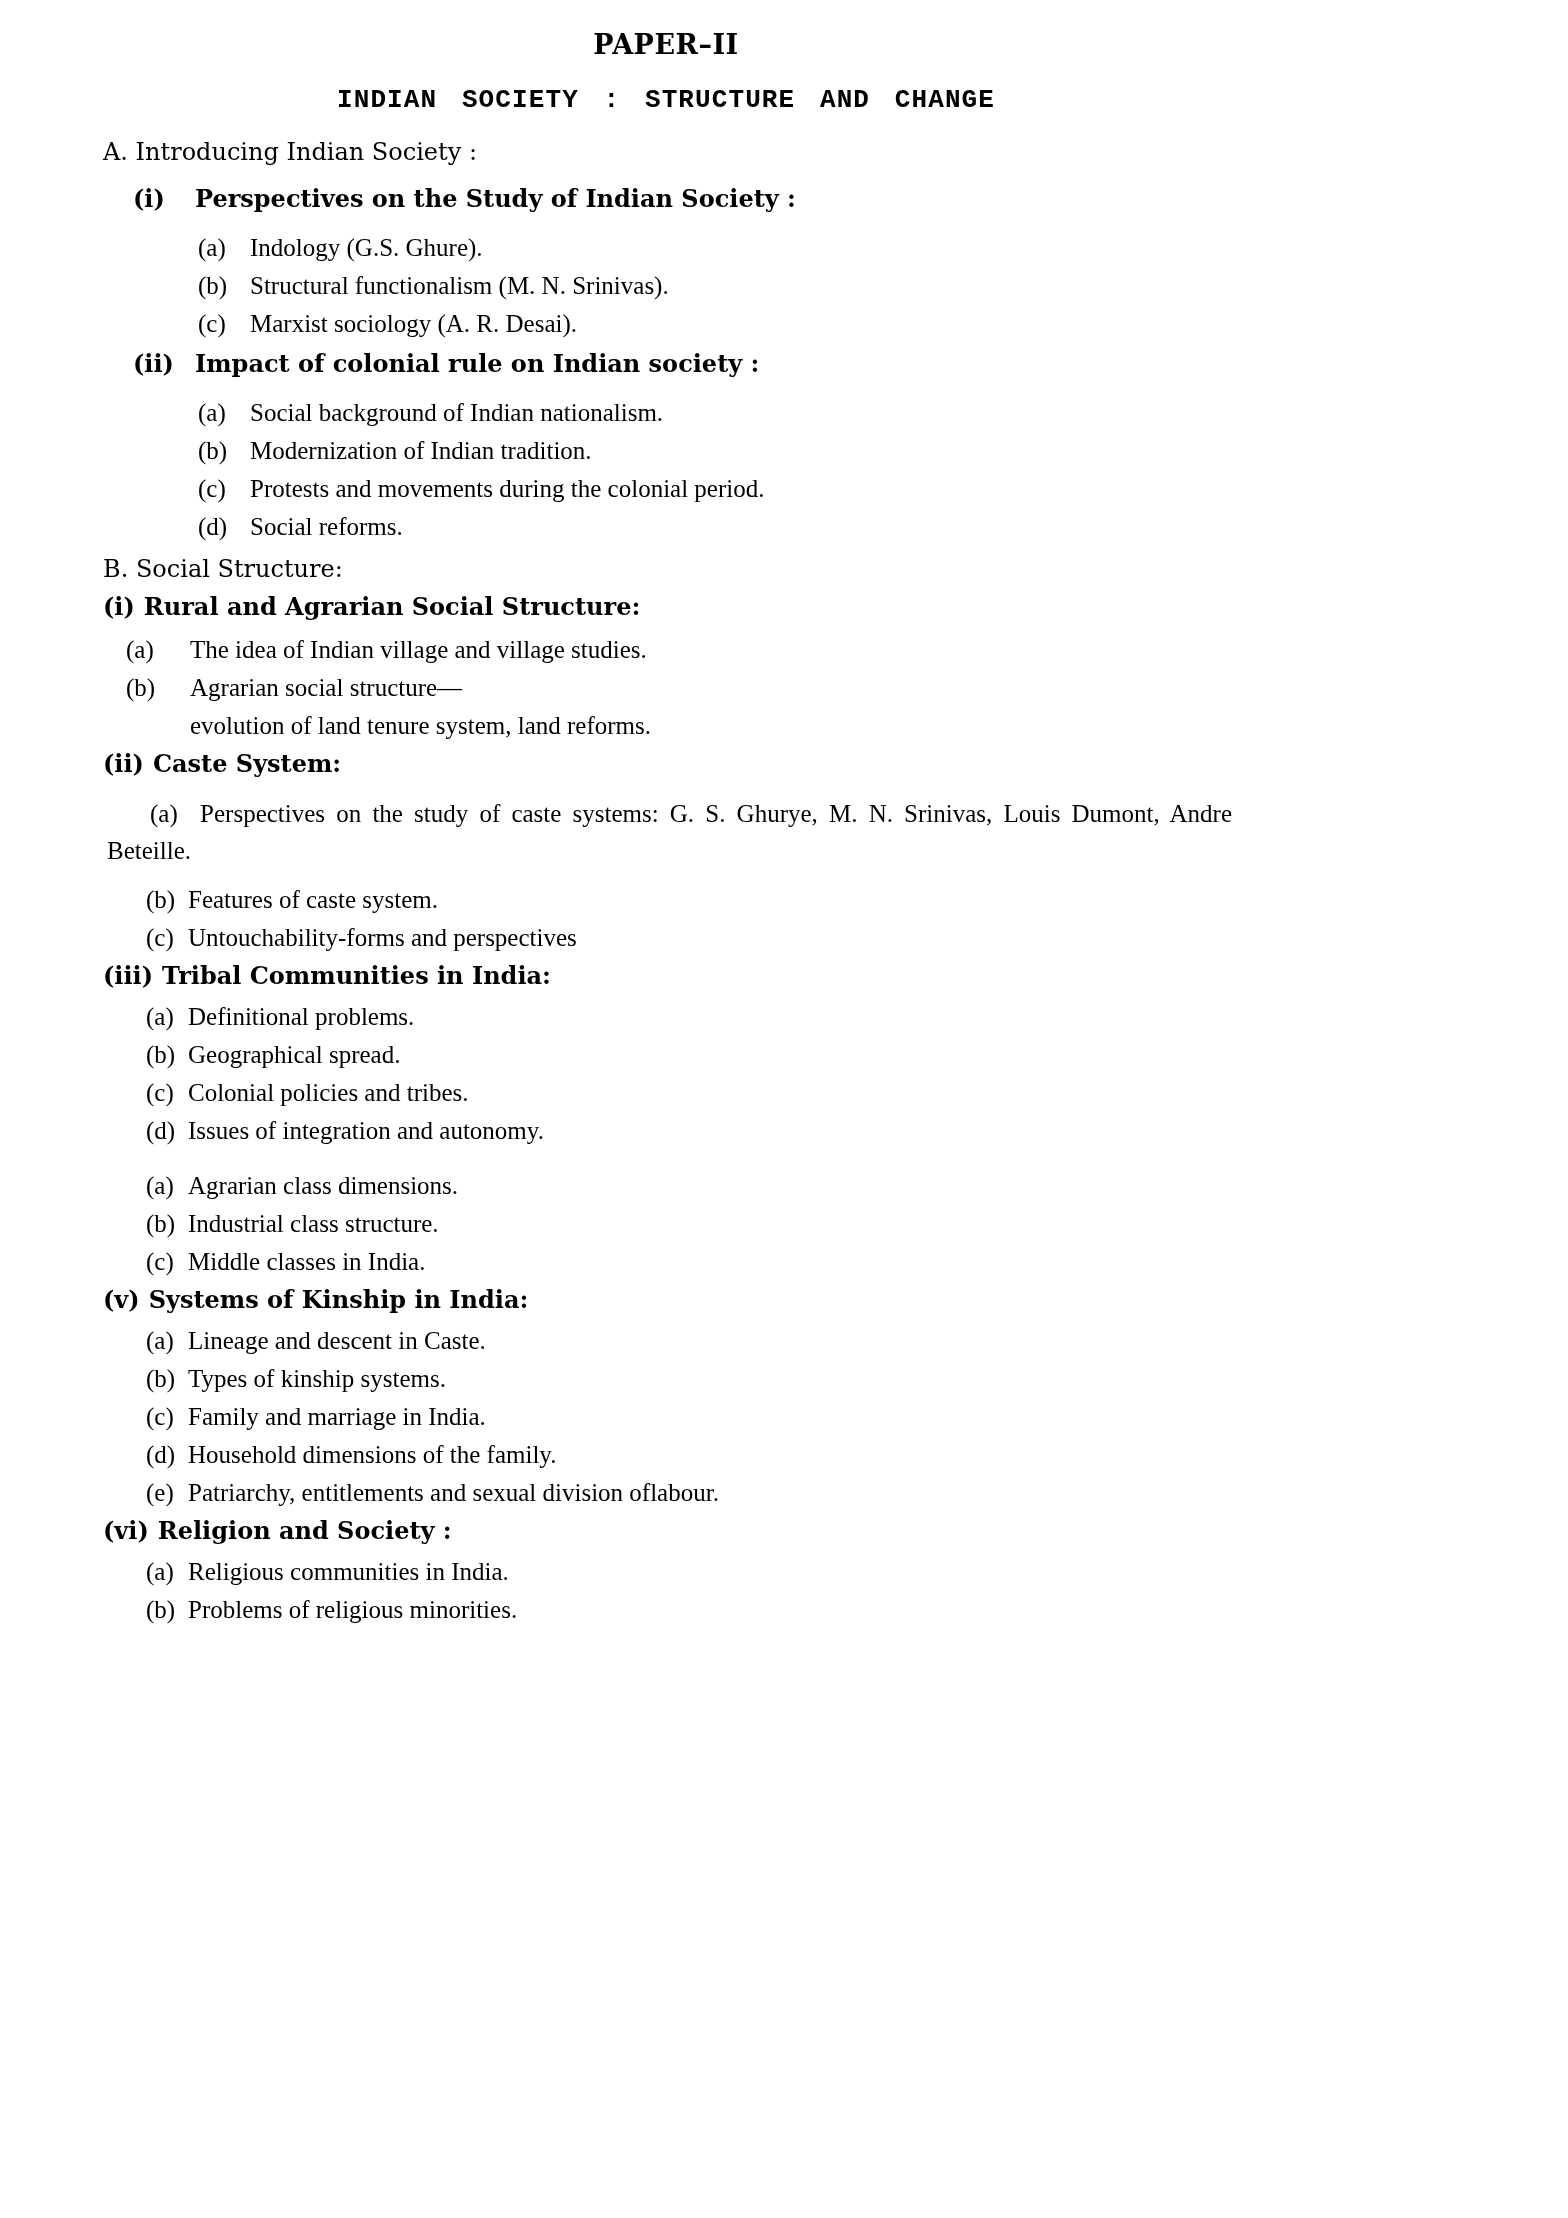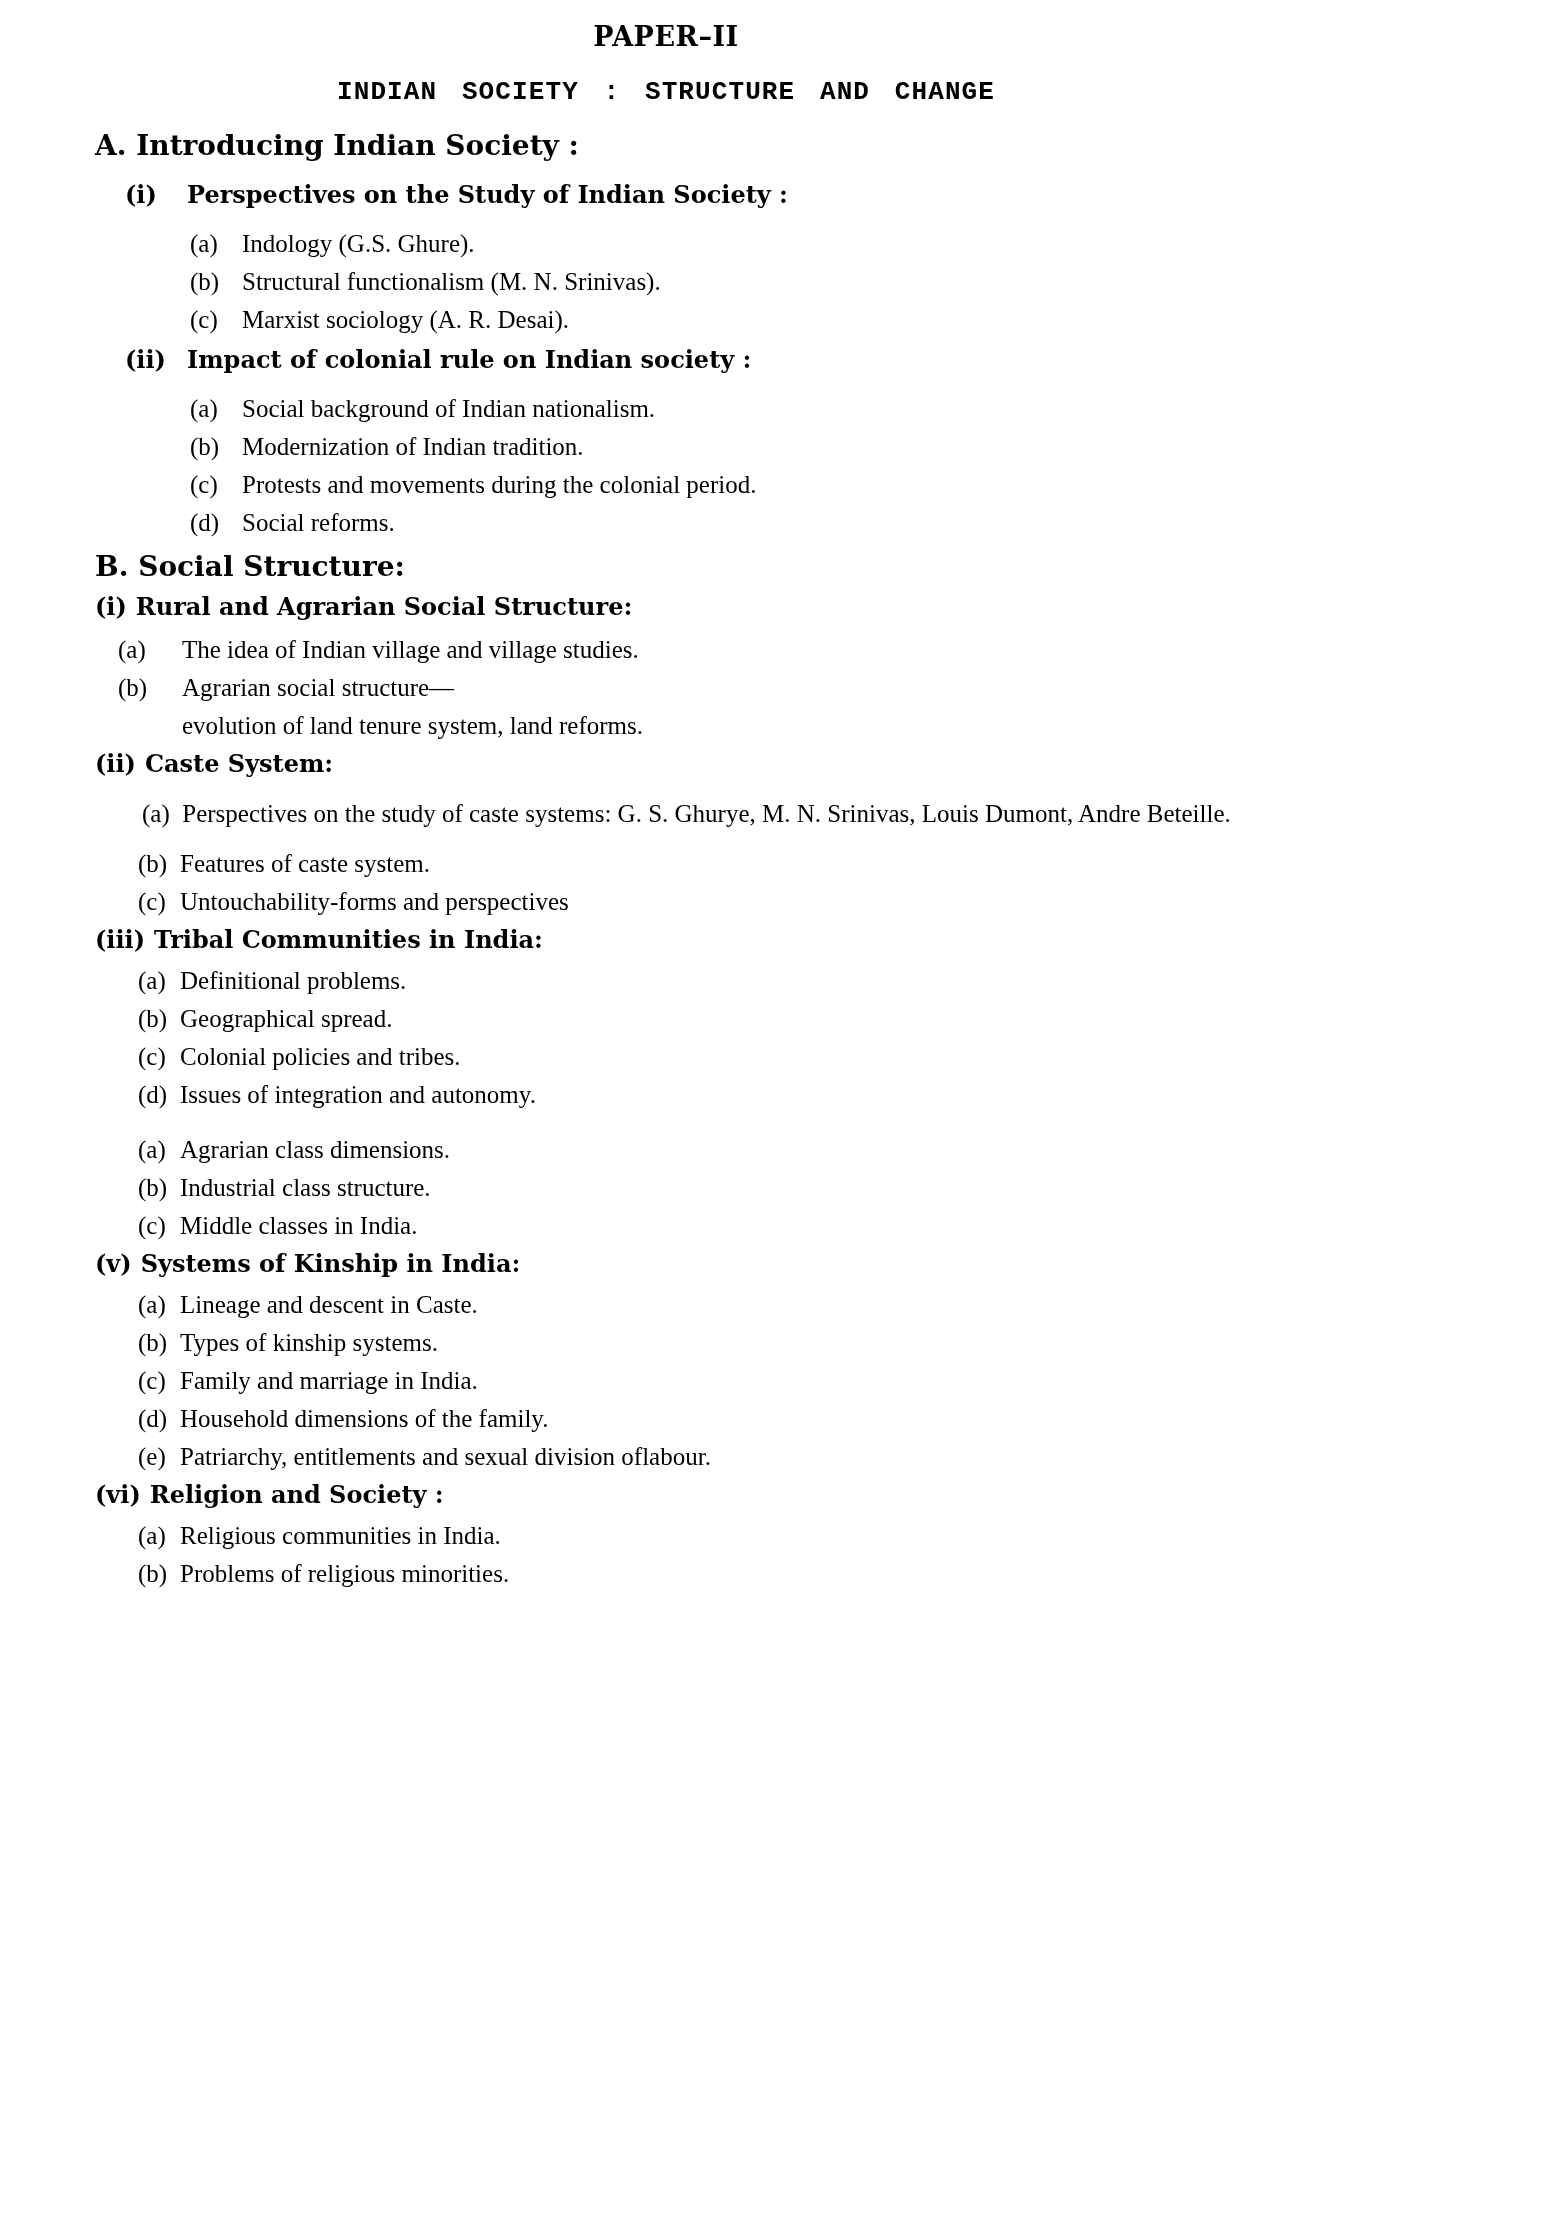--- a/index.html
+++ b/index.html
@@ -12,21 +12,21 @@
     height: 2218px;
     font-family: "Liberation Serif", "DejaVu Serif", serif;
     color: #000000;
     position: relative;
     overflow: hidden;
   }
   .page {
     position: relative;
     width: 1332px;
     height: 2218px;
-    padding: 0;
+    padding: 8px;
     box-sizing: border-box;
   }
 
   
   .doc-title {
     text-align: center;
     font-family: "DejaVu Serif", "Liberation Serif", serif;
     font-weight: bold;
     font-size: 27px;
     letter-spacing: 0.5px;
@@ -42,22 +42,22 @@
     letter-spacing: 1.1px;
     word-spacing: 8px;
     margin: 0;
     padding-top: 26px;
     line-height: 1.1;
   }
 
   
   .sec-head {
     font-family: "DejaVu Serif", "Liberation Serif", serif;
-    font-weight: bold;
-    font-size: 28px;
+    font-weight: normal;
+    font-size: 24px;
     margin: 0;
     padding-left: 95px;
     line-height: 1.0;
   }
 
   
   .roman-head {
     font-family: "DejaVu Serif", "Liberation Serif", serif;
     font-weight: bold;
     font-size: 24px;

